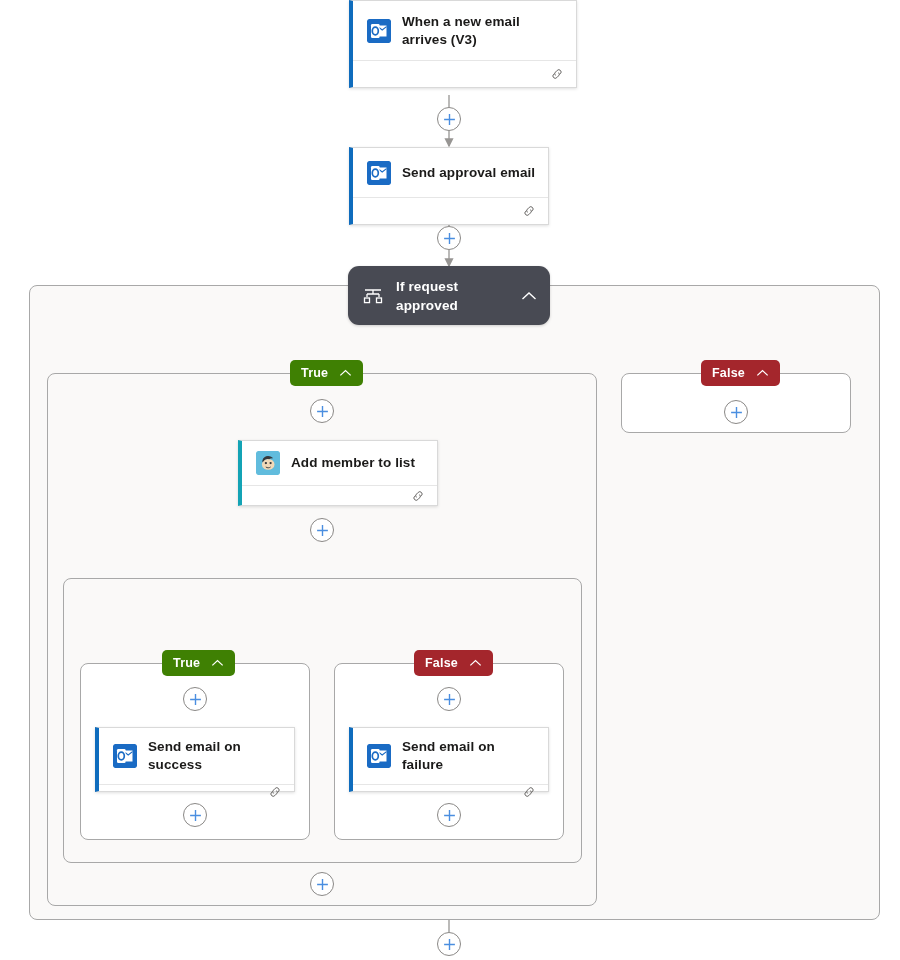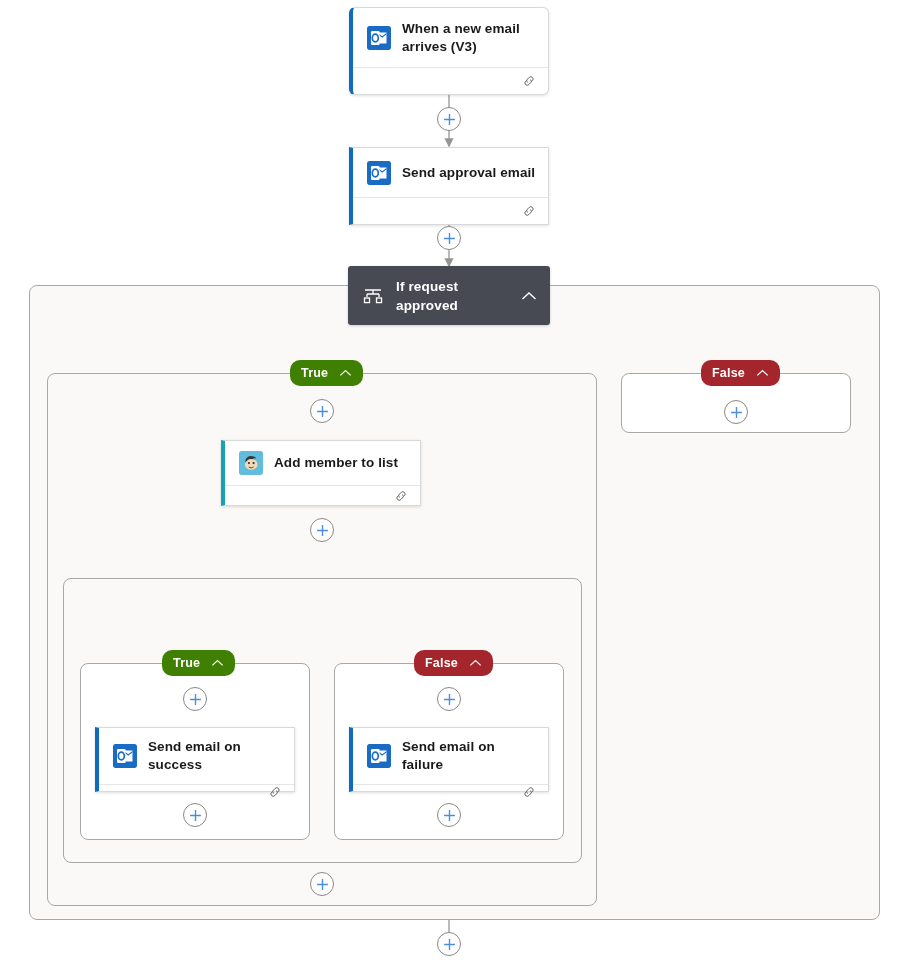--- a/index.html
+++ b/index.html
@@ -39,36 +39,36 @@
   .card-foot{
     height:26px;border-top:1px solid #e6e6e6;
     display:flex;align-items:center;justify-content:flex-end;
     padding-right:12px;
   }
   .appicon{width:24px;height:24px;flex:0 0 24px;border-radius:2px;display:block;}
 
   
   .cond{
     position:absolute;box-sizing:border-box;
-    background:#484a53;color:#ffffff;border-radius:3px;
+    background:#484a53;color:#ffffff;border-radius:11px;
     display:flex;align-items:center;
     box-shadow:0 1px 3px rgba(0,0,0,.18);
   }
   .cond-icon{width:22px;flex:0 0 22px;margin-left:14px;display:block;}
   .cond-title{
     flex:1;margin-left:12px;font-size:13.5px;font-weight:700;
     line-height:19px;letter-spacing:.15px;color:#fff;
   }
   .cond-chev{margin-right:13px;flex:0 0 16px;display:block;}
 
   
   .badge{
     position:absolute;box-sizing:border-box;height:26px;
     display:flex;align-items:center;gap:11px;
-    padding:0 11px;border-radius:10px;
+    padding:0 11px;border-radius:5px;
     font-size:12.5px;font-weight:700;color:#ffffff;letter-spacing:.2px;
   }
   .badge.t{background:#3f8003;}
   .badge.f{background:#a4262c;justify-content:space-between;}
   .badge .bchev{flex:0 0 13px;display:block;}
 
   
   .plus{
     position:absolute;width:24px;height:24px;border-radius:50%;
     background:#ffffff;border:1px solid #8a8886;box-sizing:border-box;
@@ -138,21 +138,21 @@
   <div class="scope" style="left:47px;top:373px;width:550px;height:533px;"></div>
 
   <div class="scope plain" style="left:621px;top:373px;width:230px;height:60px;"></div>
 
   <div class="scope" style="left:63px;top:578px;width:519px;height:285px;"></div>
 
   <div class="scope plain" style="left:80px;top:663px;width:230px;height:177px;"></div>
 
   <div class="scope plain" style="left:334px;top:663px;width:230px;height:177px;"></div>
 
-  <div class="card" style="left:349px;top:7px;width:200px;height:88px;border-radius:6px;">
+  <div class="card" style="left:349px;top:0;width:228px;height:88px;">
     <div class="card-head">
       <svg class="appicon" viewBox="0 0 24 24">
         <rect width="24" height="24" rx="2" fill="#1a6bc4"></rect>
         <rect x="11" y="6.5" width="8.5" height="11" fill="#ffffff"></rect>
         <path d="M11 7.6 L15.2 11 L19.5 7.6" fill="none" stroke="#1a6bc4" stroke-width="1.1"></path>
         <rect x="4" y="5" width="8.6" height="14" rx="1.2" fill="#ffffff"></rect>
         <ellipse cx="8.3" cy="12" rx="3" ry="3.8" fill="none" stroke="#1a6bc4" stroke-width="1.7"></ellipse>
       </svg>
       <span class="card-title">When a new email arrives (V3)</span>
     </div>
@@ -176,21 +176,21 @@
       <span class="card-title">Send approval email</span>
     </div>
     <div class="card-foot">
       <svg width="14" height="14" viewBox="0 0 16 16">
         <path d="M6.2 9.6a2.6 2.6 0 0 1 0-3.7l2-2a2.6 2.6 0 1 1 3.7 3.7l-.9.9" fill="none" stroke="#605e5c" stroke-width="1.1"></path>
         <path d="M9.8 6.4a2.6 2.6 0 0 1 0 3.7l-2 2a2.6 2.6 0 1 1-3.7-3.7l.9-.9" fill="none" stroke="#605e5c" stroke-width="1.1"></path>
       </svg>
     </div>
   </div>
 
-  <div class="card teal" style="left:221px;top:440px;width:200px;height:66px;">
+  <div class="card teal" style="left:238px;top:440px;width:200px;height:66px;">
     <div class="card-head">
       <svg class="appicon" viewBox="0 0 24 24">
         <rect width="24" height="24" rx="2" fill="#61bcdd"></rect>
         <ellipse cx="12.2" cy="13.4" rx="6.3" ry="5.4" fill="#f2d9b8"></ellipse>
         <path d="M6.4 9.6c.6-3 3-4.6 5.6-4.6 2.4 0 4.2 1 5.2 2.3-1.4-.3-3 .2-4.2 1-1.5-.5-3.4-.2-4.6.9-.8.7-1.4 1.6-2 2.2z" fill="#35373a"></path>
         <circle cx="9.9" cy="12.1" r="1.15" fill="#35373a"></circle>
         <circle cx="14.6" cy="12.1" r="1.15" fill="#35373a"></circle>
         <path d="M10.1 16.2c1.2.9 3 .9 4.2 0" fill="none" stroke="#35373a" stroke-width=".9" stroke-linecap="round"></path>
       </svg>
       <span class="card-title">Add member to list</span>

